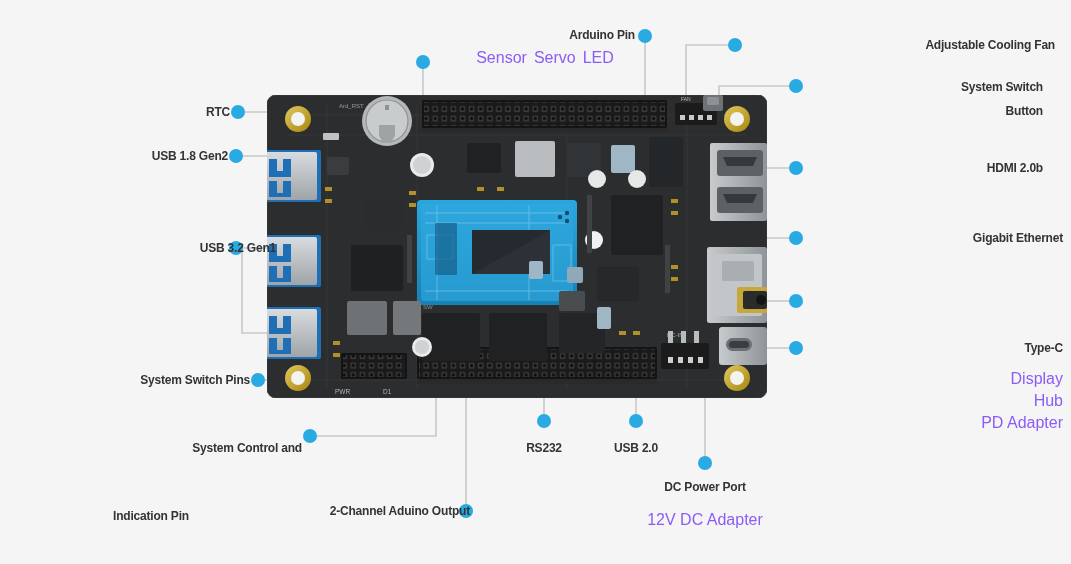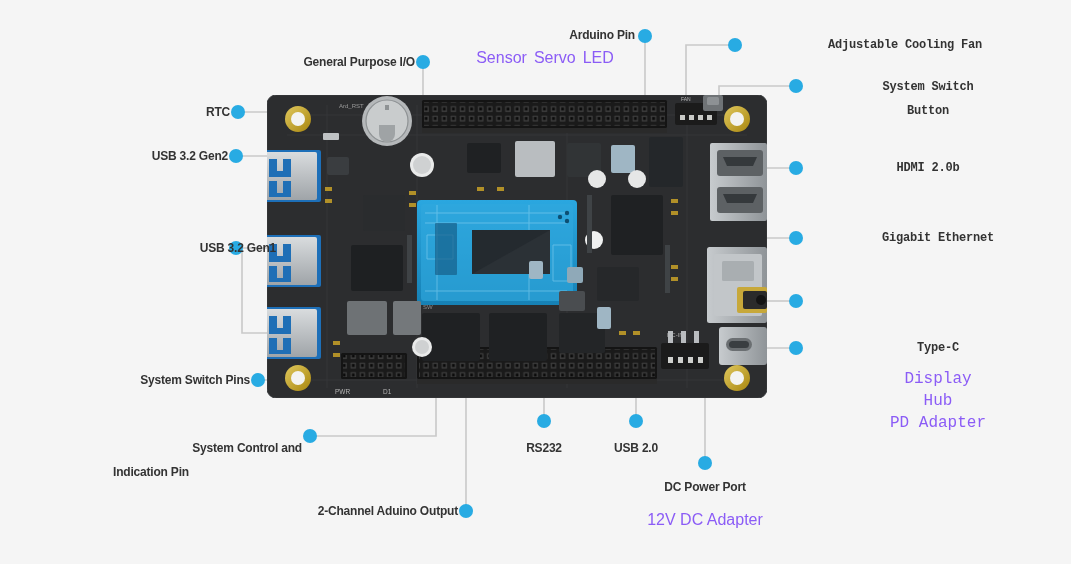--- a/index.html
+++ b/index.html
@@ -24,21 +24,21 @@
     font-size:12px;font-weight:bold;color:#333;
     line-height:24px;white-space:nowrap;letter-spacing:-0.2px;
   }
   .sub{
     font-size:16px;font-weight:normal;color:#8b5cf6;
     line-height:22px;white-space:nowrap;
   }
   .sub .sp{display:inline-block;width:7px;}
   .r{text-align:right;}
   .c{text-align:center;}
-  .l{text-align:center;font-family:Liberation Mono, monospace;}
+  .l{text-align:right;}
 </style>
 </head>
 <body>
 
 <div id="stage">
 
   <svg id="leaders" viewBox="0 0 1071 564" width="1071" height="564">
     <g fill="none" stroke="#c9c9c9" stroke-width="1.6">
 
       <path d="M423,66 L423,118"></path>
@@ -319,46 +319,43 @@
           <rect x="366" y="236" width="7" height="4"></rect>
       </g>
       <g fill="#3f4346">
         <rect x="320" y="100" width="5" height="58"></rect>
         <rect x="398" y="150" width="5" height="48"></rect>
         <rect x="140" y="140" width="5" height="48"></rect>
       </g>
     </svg>
   </div>
 
-  <div class="callout r" style="left:0;top:50px;width:415px;">
-    <div class="ttl">General Purpose I/O</div>
-  </div>
 
   <div class="callout r" style="left:0;top:100px;width:230px;text-align:right;">
     <div class="ttl">RTC</div>
   </div>
 
   <div class="callout r" style="left:0;top:144px;width:228px;">
-    <div class="ttl">USB 3.2 Gen2</div>
+    <div class="ttl">USB 1.8 Gen2</div>
   </div>
 
   <div class="callout r" style="left:0;top:236px;width:228px;margin-left:48px;">
     <div class="ttl">USB 3.2 Gen1</div>
   </div>
 
   <div class="callout r" style="left:0;top:368px;width:250px;">
     <div class="ttl">System Switch Pins</div>
   </div>
 
   <div class="callout" style="left:0;top:436px;width:302px;">
     <div class="ttl r">System Control and</div>
-    <div class="ttl c" style="width:302px;">Indication Pin</div>
-  </div>
-
-  <div class="callout r" style="left:0;top:499px;width:458px;">
+    <div class="ttl c" style="width:302px;margin-top:44px;">Indication Pin</div>
+  </div>
+
+  <div class="callout r" style="left:0;top:499px;width:458px;padding-left:12px;">
     <div class="ttl">2-Channel Aduino Output</div>
   </div>
 
   <div class="callout c" style="left:455px;top:23px;width:180px;">
     <div class="ttl" style="text-align:right;">Arduino Pin</div>
     <div class="sub">
       <span>Sensor</span><span class="sp"></span><span>Servo</span><span class="sp"></span><span>LED</span>
     </div>
   </div>
 

